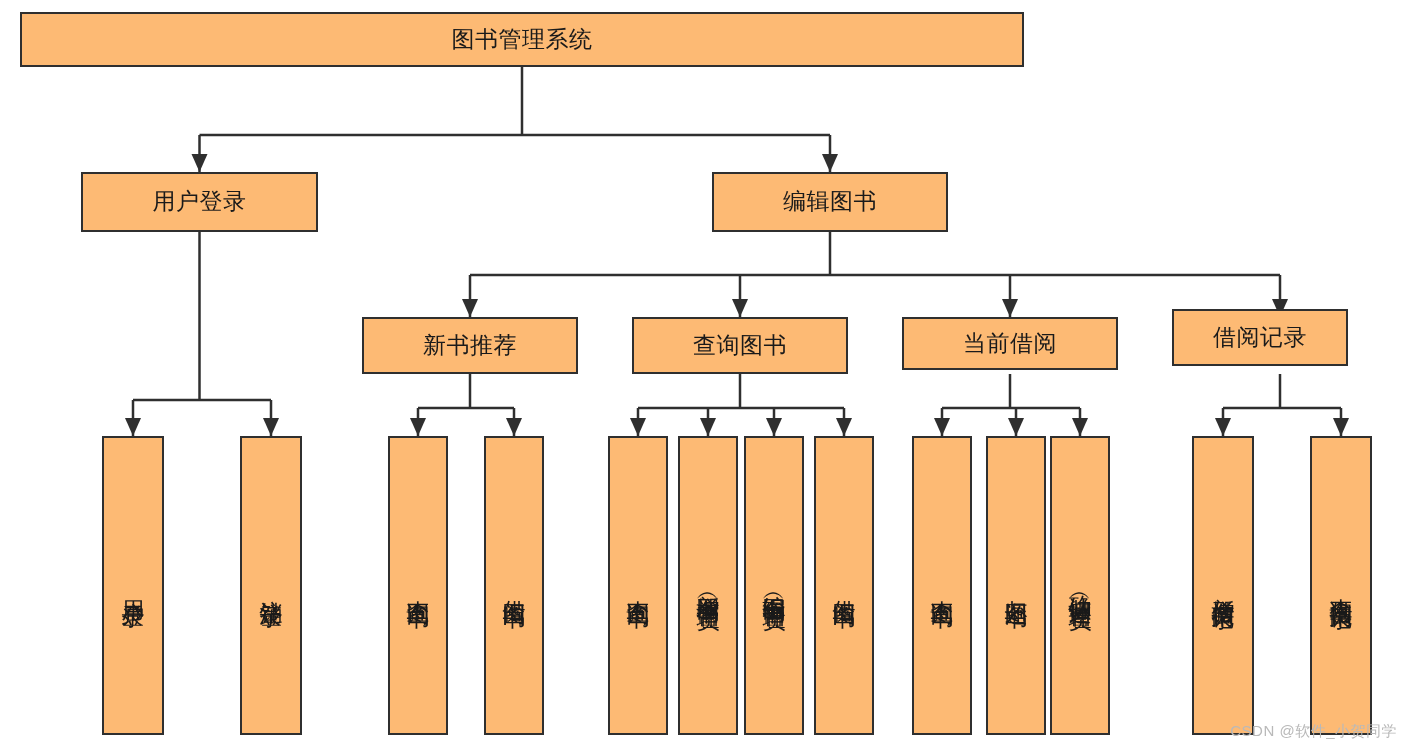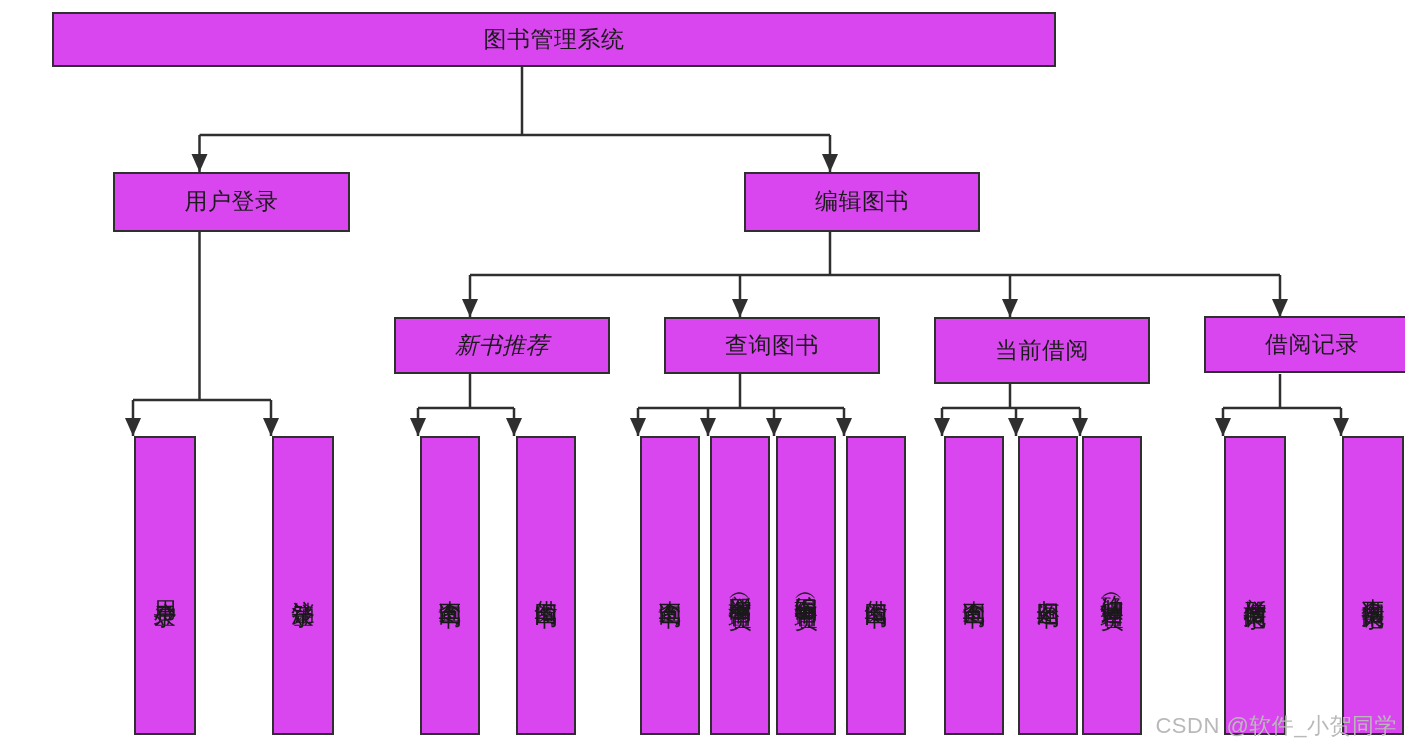--- a/index.html
+++ b/index.html
@@ -14,26 +14,25 @@
     position: relative;
     width: 1405px;
     height: 747px;
     background: #ffffff;
     overflow: hidden;
   }
   .node {
     position: absolute;
     box-sizing: border-box;
     border: 2px solid #2f2f2f;
-    background: #d946ef;
+    background: #fdba74;
     display: flex;
     align-items: center;
     justify-content: center;
     color: #1a1a1a;
-    margin-left: 32px;
   }
   .node .label {
     display: block;
     text-align: center;
     line-height: 1.18;
     white-space: nowrap;
   }
   .node.horiz .label {
     font-size: 23px;
     letter-spacing: 0.5px;
@@ -56,21 +55,21 @@
     left: 0;
     top: 0;
     width: 1405px;
     height: 747px;
     pointer-events: none;
   }
   #watermark {
     position: absolute;
     right: 8px;
     bottom: 6px;
-    font-size: 22px;
+    font-size: 15px;
     color: #b9b9b9;
     letter-spacing: 0.5px;
     white-space: nowrap;
   }
 </style>
 </head>
 <body>
 
 <div id="canvas">
   <svg id="edges" viewBox="0 0 1405 747">
@@ -130,30 +129,30 @@
   <div id="node-layer">
       <div class="node horiz" style="left: 20px; top: 12px; width: 1004px; height: 55px;">
         <span class="label">图书管理系统</span>
       </div>
       <div class="node horiz" style="left: 81px; top: 172px; width: 237px; height: 60px;">
         <span class="label">用户登录</span>
       </div>
       <div class="node horiz" style="left: 712px; top: 172px; width: 236px; height: 60px;">
         <span class="label">编辑图书</span>
       </div>
-      <div class="node horiz" style="left: 362px; top: 317px; width: 216px; height: 57px; font-style: italic;">
+      <div class="node horiz" style="left: 362px; top: 317px; width: 216px; height: 57px;">
         <span class="label">新书推荐</span>
       </div>
       <div class="node horiz" style="left: 632px; top: 317px; width: 216px; height: 57px;">
         <span class="label">查询图书</span>
       </div>
-      <div class="node horiz" style="left: 902px; top: 317px; width: 216px; height: 67px;">
+      <div class="node horiz" style="left: 902px; top: 317px; width: 216px; height: 53px;">
         <span class="label">当前借阅</span>
       </div>
-      <div class="node horiz" style="left: 1172px; top: 316px; width: 216px; height: 57px;">
+      <div class="node horiz" style="left: 1172px; top: 309px; width: 176px; height: 57px;">
         <span class="label">借阅记录</span>
       </div>
       <div class="node vert" style="left: 102px; top: 436px; width: 62px; height: 299px;">
         <span class="label">用户登录</span>
       </div>
       <div class="node vert" style="left: 240px; top: 436px; width: 62px; height: 299px;">
         <span class="label">注销登录</span>
       </div>
       <div class="node vert" style="left: 388px; top: 436px; width: 60px; height: 299px;">
         <span class="label">查询图书</span>

